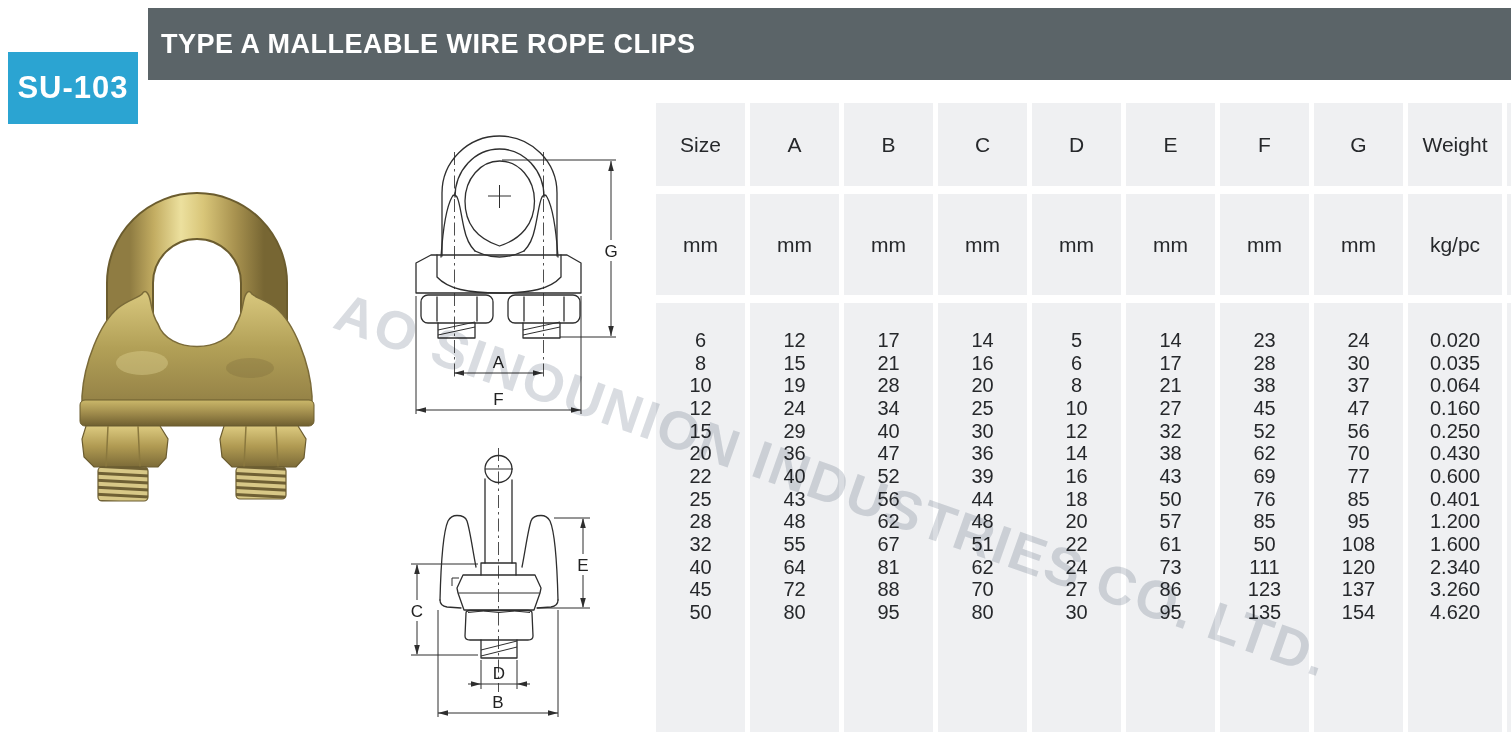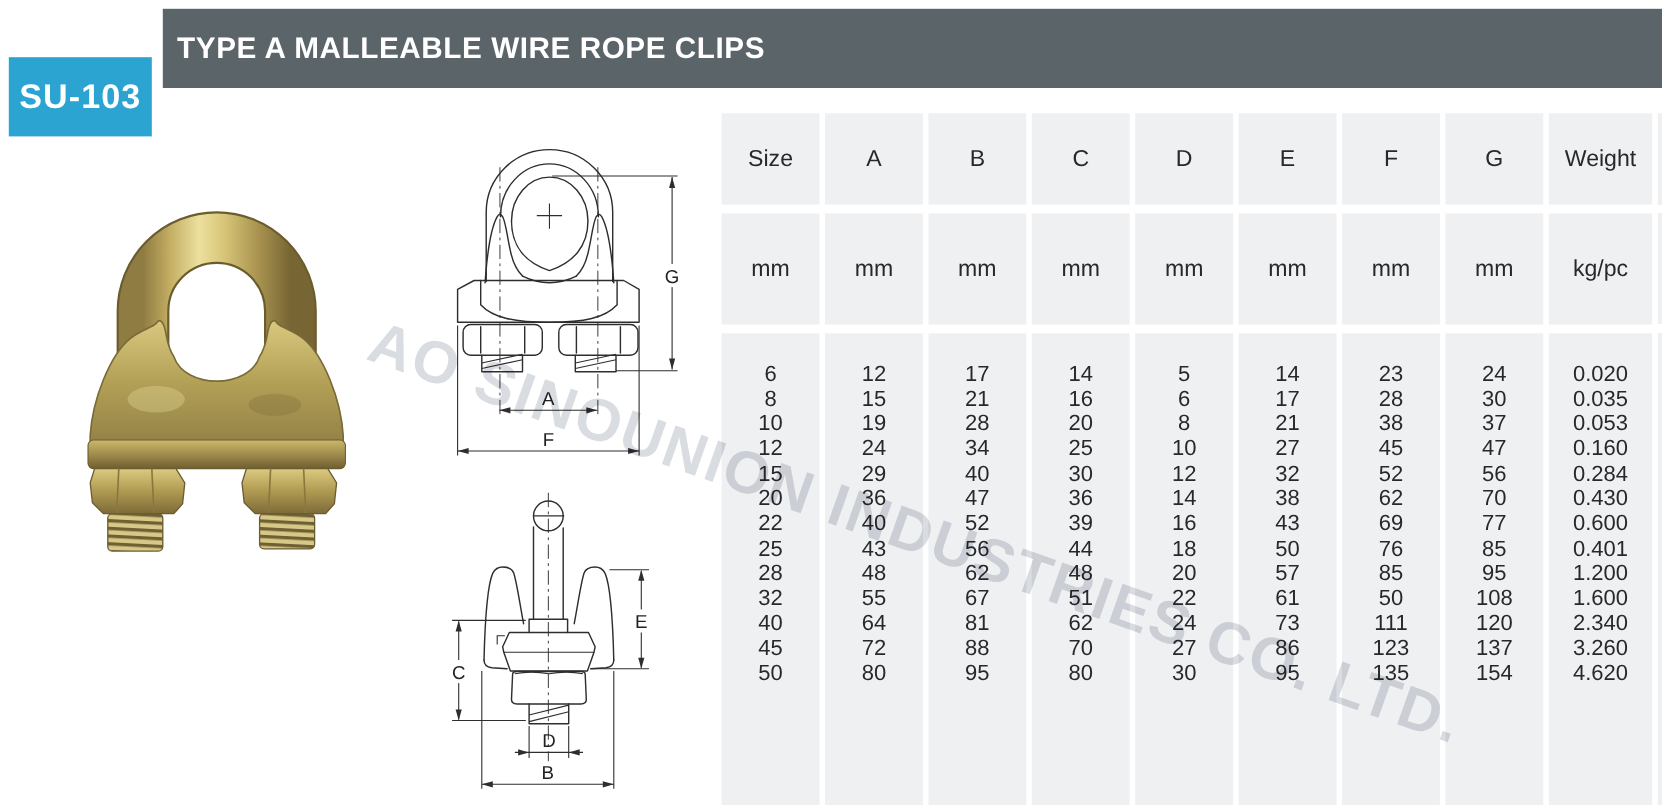--- a/index.html
+++ b/index.html
@@ -368,23 +368,23 @@
           <div class="num">85</div>
           <div class="num">95</div>
           <div class="num">108</div>
           <div class="num">120</div>
           <div class="num">137</div>
           <div class="num">154</div>
         </div>
         <div class="cell data-cell">
           <div class="num">0.020</div>
           <div class="num">0.035</div>
-          <div class="num">0.053</div>
+          <div class="num">0.064</div>
           <div class="num">0.160</div>
-          <div class="num">0.284</div>
+          <div class="num">0.250</div>
           <div class="num">0.430</div>
           <div class="num">0.600</div>
           <div class="num">0.401</div>
           <div class="num">1.200</div>
           <div class="num">1.600</div>
           <div class="num">2.340</div>
           <div class="num">3.260</div>
           <div class="num">4.620</div>
         </div>
       </div>

